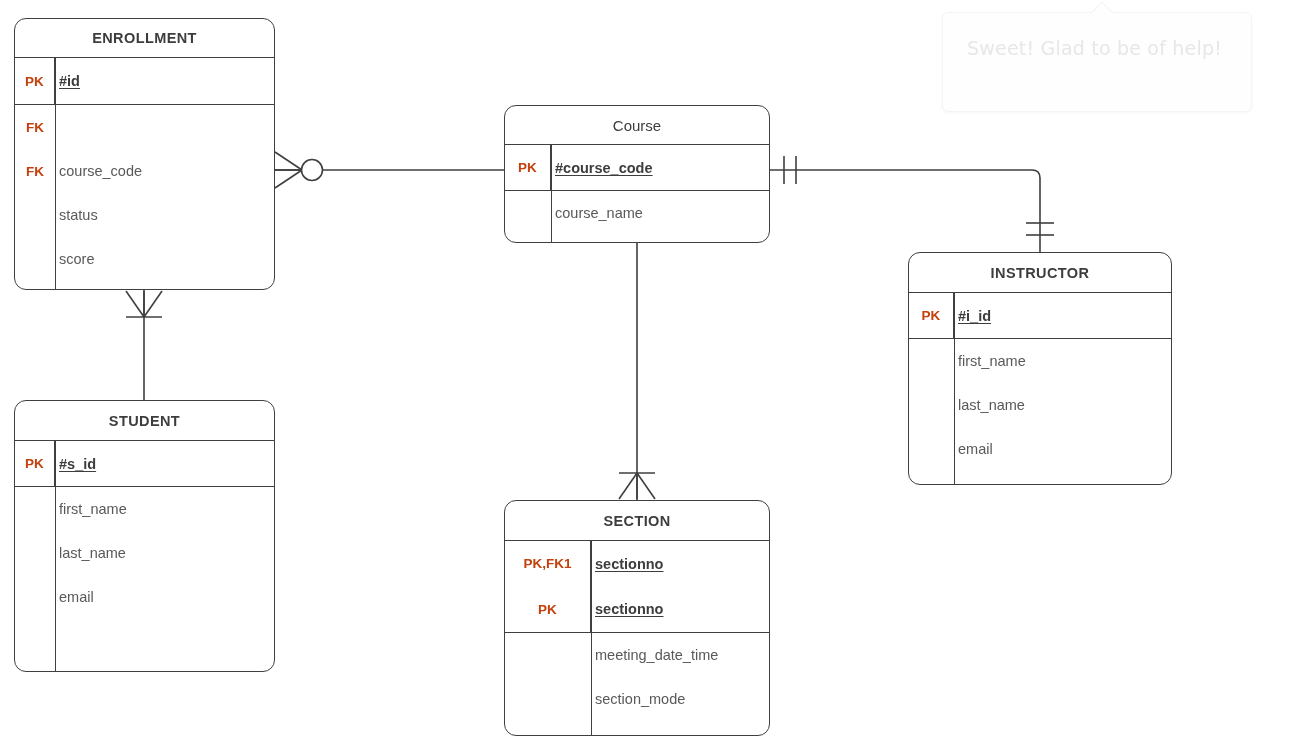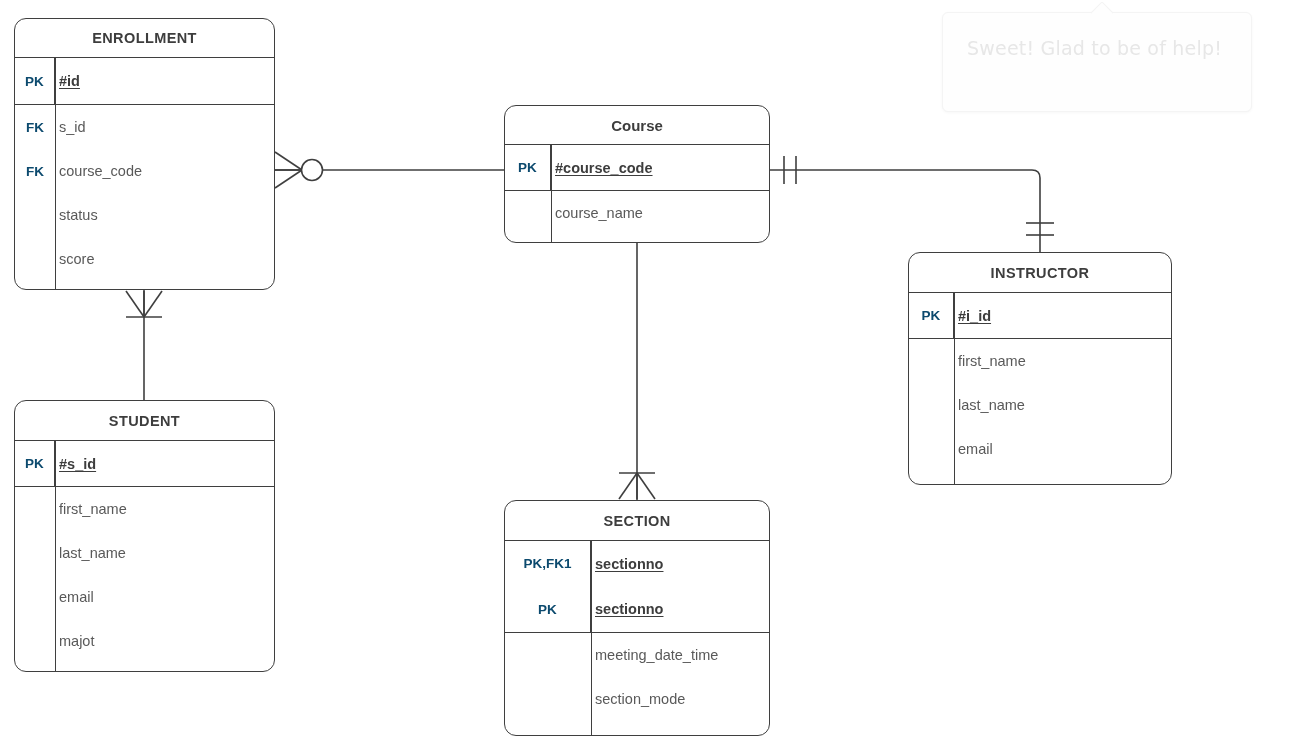--- a/index.html
+++ b/index.html
@@ -50,21 +50,21 @@
     align-items: center;
     justify-content: center;
     font-weight: bold;
     font-size: 14.5px;
     letter-spacing: 0.4px;
     color: #3d3d3d;
     border-bottom: 1.6px solid #3f3f3f;
     box-sizing: border-box;
   }
   .entity-title.plain {
-    font-weight: bold;
+    font-weight: normal;
     letter-spacing: 0;
     font-size: 15px;
   }
 
   .entity-body {
     flex: 1 1 auto;
     display: flex;
     flex-direction: column;
     min-height: 0;
   }
@@ -90,21 +90,21 @@
   .keycell {
     flex: none;
     box-sizing: border-box;
     border-right: 1.3px solid #3f3f3f;
     height: 100%;
     display: flex;
     align-items: center;
     justify-content: center;
     font-weight: bold;
     font-size: 13.5px;
-    color: #0c4a6e;
+    color: #c2410c;
     text-align: center;
   }
   .namecell {
     flex: 1 1 auto;
     box-sizing: border-box;
     padding-left: 4px;
     font-size: 14.5px;
     color: #595959;
     display: flex;
     align-items: center;
@@ -220,21 +220,20 @@
       <div class="divider" style="left:40px;"></div>
       <div class="sect keys">
         <div class="row" style="height:46px;">
           <div class="keycell" style="width:40px;">PK</div>
           <div class="namecell pk">#id</div>
         </div>
       </div>
       <div class="sect attrs">
         <div class="row" style="height:44px;">
           <div class="keycell" style="width:40px; border-right:none;">FK</div>
-          <div class="namecell">s_id</div>
         </div>
         <div class="row" style="height:44px;">
           <div class="keycell" style="width:40px; border-right:none;">FK</div>
           <div class="namecell">course_code</div>
         </div>
         <div class="row" style="height:44px;">
           <div class="keycell" style="width:40px; border-right:none;"></div>
           <div class="namecell">status</div>
         </div>
         <div class="row" style="height:44px;">
@@ -307,24 +306,20 @@
           <div class="namecell">first_name</div>
         </div>
         <div class="row" style="height:44px;">
           <div class="keycell" style="width:40px; border-right:none;"></div>
           <div class="namecell">last_name</div>
         </div>
         <div class="row" style="height:44px;">
           <div class="keycell" style="width:40px; border-right:none;"></div>
           <div class="namecell">email</div>
         </div>
-        <div class="row" style="height:44px;">
-          <div class="keycell" style="width:40px; border-right:none;"></div>
-          <div class="namecell">majot</div>
-        </div>
       </div>
     </div>
   </div>
 
   <div class="entity" id="ent-section" style="left:504px; top:500px; width:266px; height:236px;">
     <div class="entity-title" style="height:40px;">SECTION</div>
     <div class="entity-body" style="position:relative;">
       <div class="divider" style="left:86px;"></div>
       <div class="sect keys">
         <div class="row" style="height:45px;">

